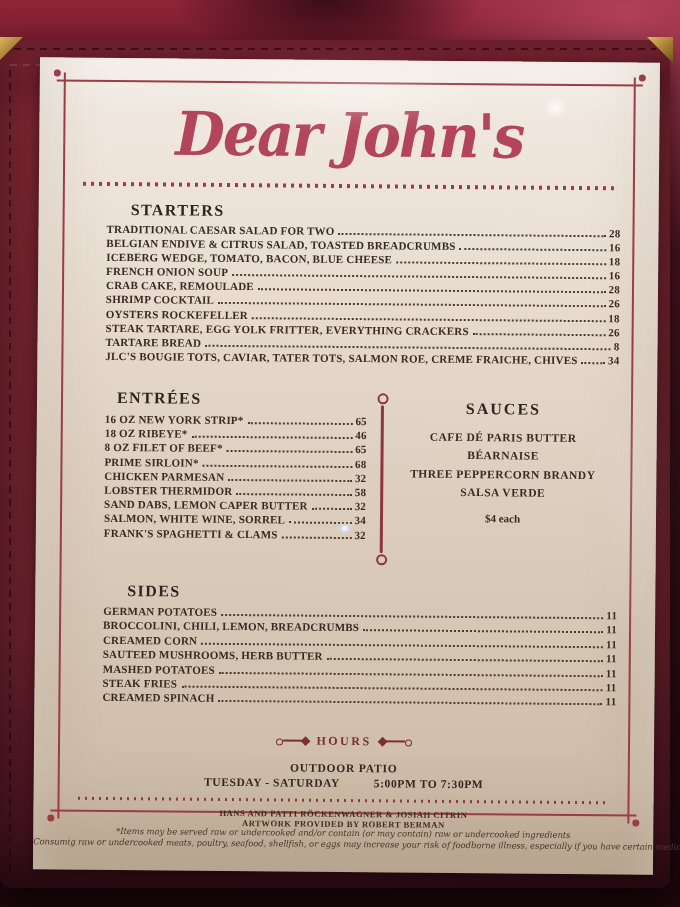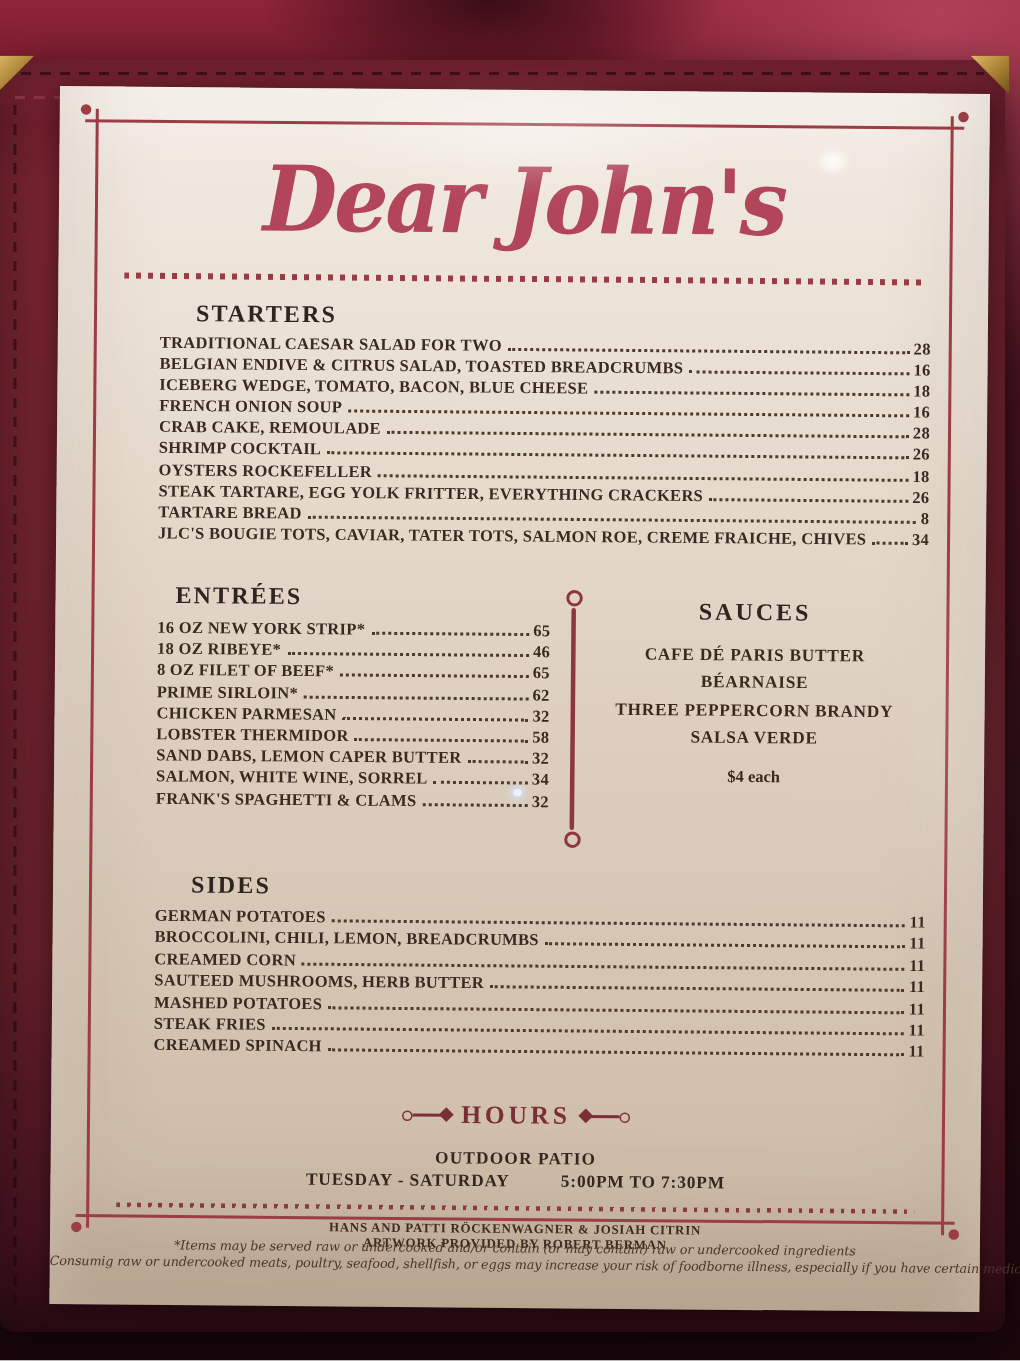--- a/index.html
+++ b/index.html
@@ -101,21 +101,21 @@
   .sauce-line { font-size:11.5px; font-weight:700; color:#392a21; line-height:18.5px; letter-spacing:.5px; }
   .sauce-note { margin-top:10px; font-size:11px; font-weight:700; color:#392a21; }
 
   .sec-sides { margin-top:31px; }
   .sec-sides h2 { margin-bottom:4px; }
   .sec-sides .row { line-height:14.4px; }
 
   
   .sec-hours { margin-top:27px; text-align:center; }
   .hours-title-row { display:flex; align-items:center; justify-content:center; gap:9px; }
-  .hours-title-row h2 { color:#7c2e36; letter-spacing:2.5px; font-size:17px; }
+  .hours-title-row h2 { color:#7c2e36; letter-spacing:2.5px; font-size:12px; }
   .fleuron { display:inline-block; width:24px; height:2px; background:#7c2e36; position:relative; }
   .fleuron::after { content:''; position:absolute; top:-2.5px; width:7px; height:7px;
     background:#7c2e36; transform:rotate(45deg); }
   .fleuron-left::after { right:-2px; }
   .fleuron-right::after { left:-2px; }
   .fleuron::before { content:''; position:absolute; top:-1.5px; width:5px; height:5px;
     border:1.5px solid #7c2e36; border-radius:50%; }
   .fleuron-left::before { left:-7px; }
   .fleuron-right::before { right:-7px; }
   .hours-venue { margin-top:13px; font-size:11.5px; font-weight:700; letter-spacing:.8px; color:#35271f; }
@@ -241,21 +241,21 @@
 
                   <div class="row">
                     <span class="name">8 OZ FILET OF BEEF*</span>
                     <span class="dots"></span>
                     <span class="price">65</span>
                   </div>
 
                   <div class="row">
                     <span class="name">PRIME SIRLOIN*</span>
                     <span class="dots"></span>
-                    <span class="price">62</span>
+                    <span class="price">68</span>
                   </div>
 
                   <div class="row">
                     <span class="name">CHICKEN PARMESAN</span>
                     <span class="dots"></span>
                     <span class="price">32</span>
                   </div>
 
                   <div class="row">
                     <span class="name">LOBSTER THERMIDOR</span>

